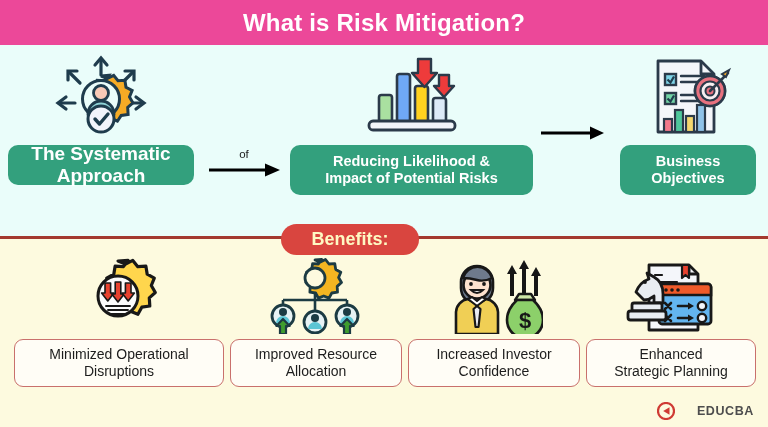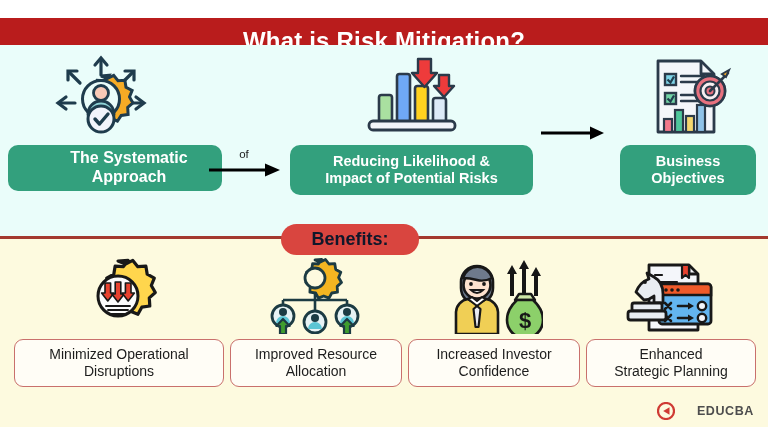--- a/index.html
+++ b/index.html
@@ -5,22 +5,22 @@
   html,body{margin:0;padding:0;}
   body{
     width:768px;height:427px;overflow:hidden;
     font-family:"Liberation Sans", sans-serif;
     background:#ffffff;
   }
   .poster{position:relative;width:768px;height:427px;overflow:hidden;}
 
   
   .titlebar{
-    position:absolute;left:0;top:18px;width:768px;height:45px;
-    background:#b91c1c;
+    position:absolute;left:0;top:0;width:768px;height:45px;
+    background:#ec4899;
     display:flex;align-items:center;justify-content:center;
   }
   .titlebar .title{
     color:#ffffff;font-size:24px;font-weight:bold;letter-spacing:.2px;
     font-family:"Liberation Sans", sans-serif;
   }
 
   
   .upper{
     position:absolute;left:0;top:45px;width:768px;height:193px;
@@ -40,21 +40,21 @@
   .flow-item{position:absolute;text-align:center;}
   .flow-icon{display:block;margin:0 auto;}
   .pill{
     background:#33a07d;color:#ffffff;border-radius:10px;
     font-weight:bold;line-height:1.18;
     display:flex;align-items:center;justify-content:center;
     text-align:center;
   }
 
   #item1{left:8px;top:55px;width:186px;}
-  #item1 .pill{width:186px;height:46px;font-size:16px;margin-top:6px;padding-left:28px;}
+  #item1 .pill{width:186px;height:40px;font-size:19px;margin-top:6px;}
 
   #item2{left:290px;top:55px;width:243px;}
   #item2 .pill{width:243px;height:50px;font-size:14.5px;margin-top:6px;}
 
   #item3{left:620px;top:55px;width:136px;}
   #item3 .pill{width:136px;height:50px;font-size:14.5px;margin-top:6px;}
 
   
   .connector{position:absolute;text-align:center;}
   .connector .ctext{
@@ -64,21 +64,21 @@
   .arrow-wrap{display:block;margin:1px auto 0;}
 
   #conn1{left:205px;top:148px;width:78px;}
   #conn2{left:530px;top:124px;width:84px;}
 
   
   .benefits-pill{
     position:absolute;left:281px;top:224px;width:138px;height:31px;
     background:#d9453f;border-radius:16px;
     display:flex;align-items:center;justify-content:center;
-    color:#0f172a;font-size:18px;font-weight:bold;z-index:5;
+    color:#fef9c3;font-size:18px;font-weight:bold;z-index:5;
   }
 
   
   .benefit{position:absolute;text-align:center;}
   .benefit .bicon{display:block;margin:0 auto;}
   .bbox{
     border:1.4px solid #c9706c;background:#fffdf6;border-radius:9px;
     display:flex;align-items:center;justify-content:center;text-align:center;
     color:#1d1d1d;font-size:14px;line-height:1.2;
   }

